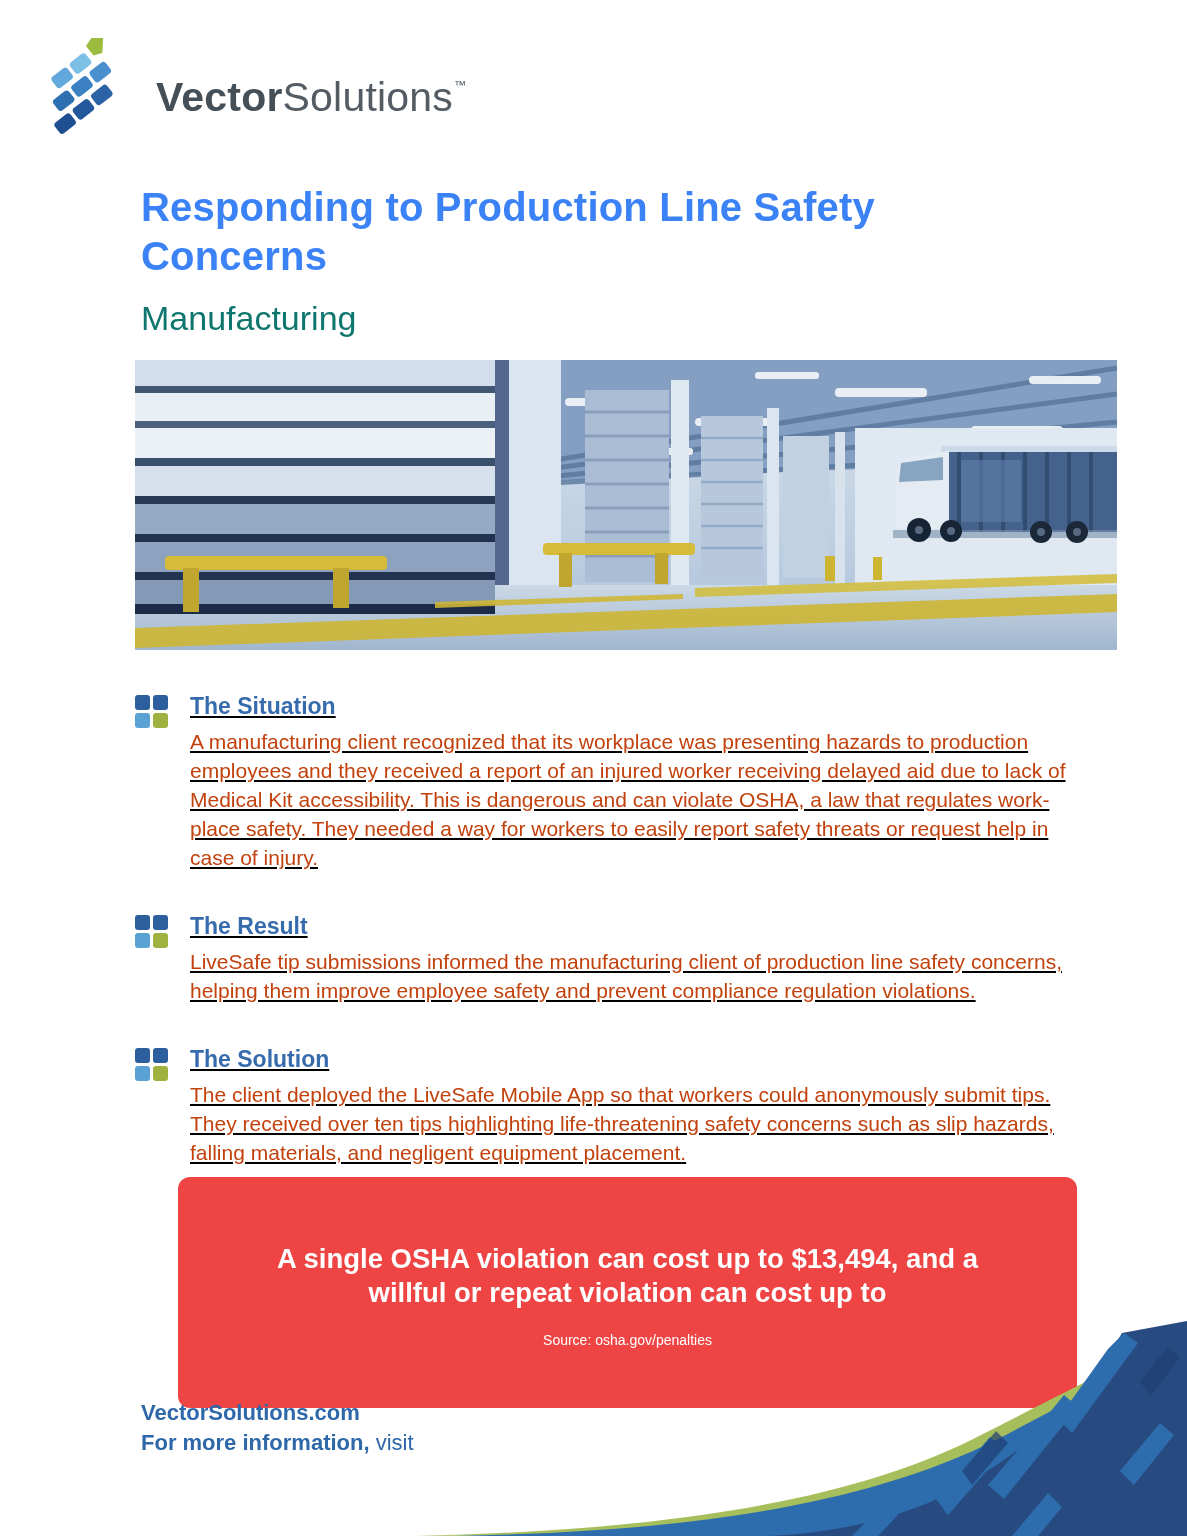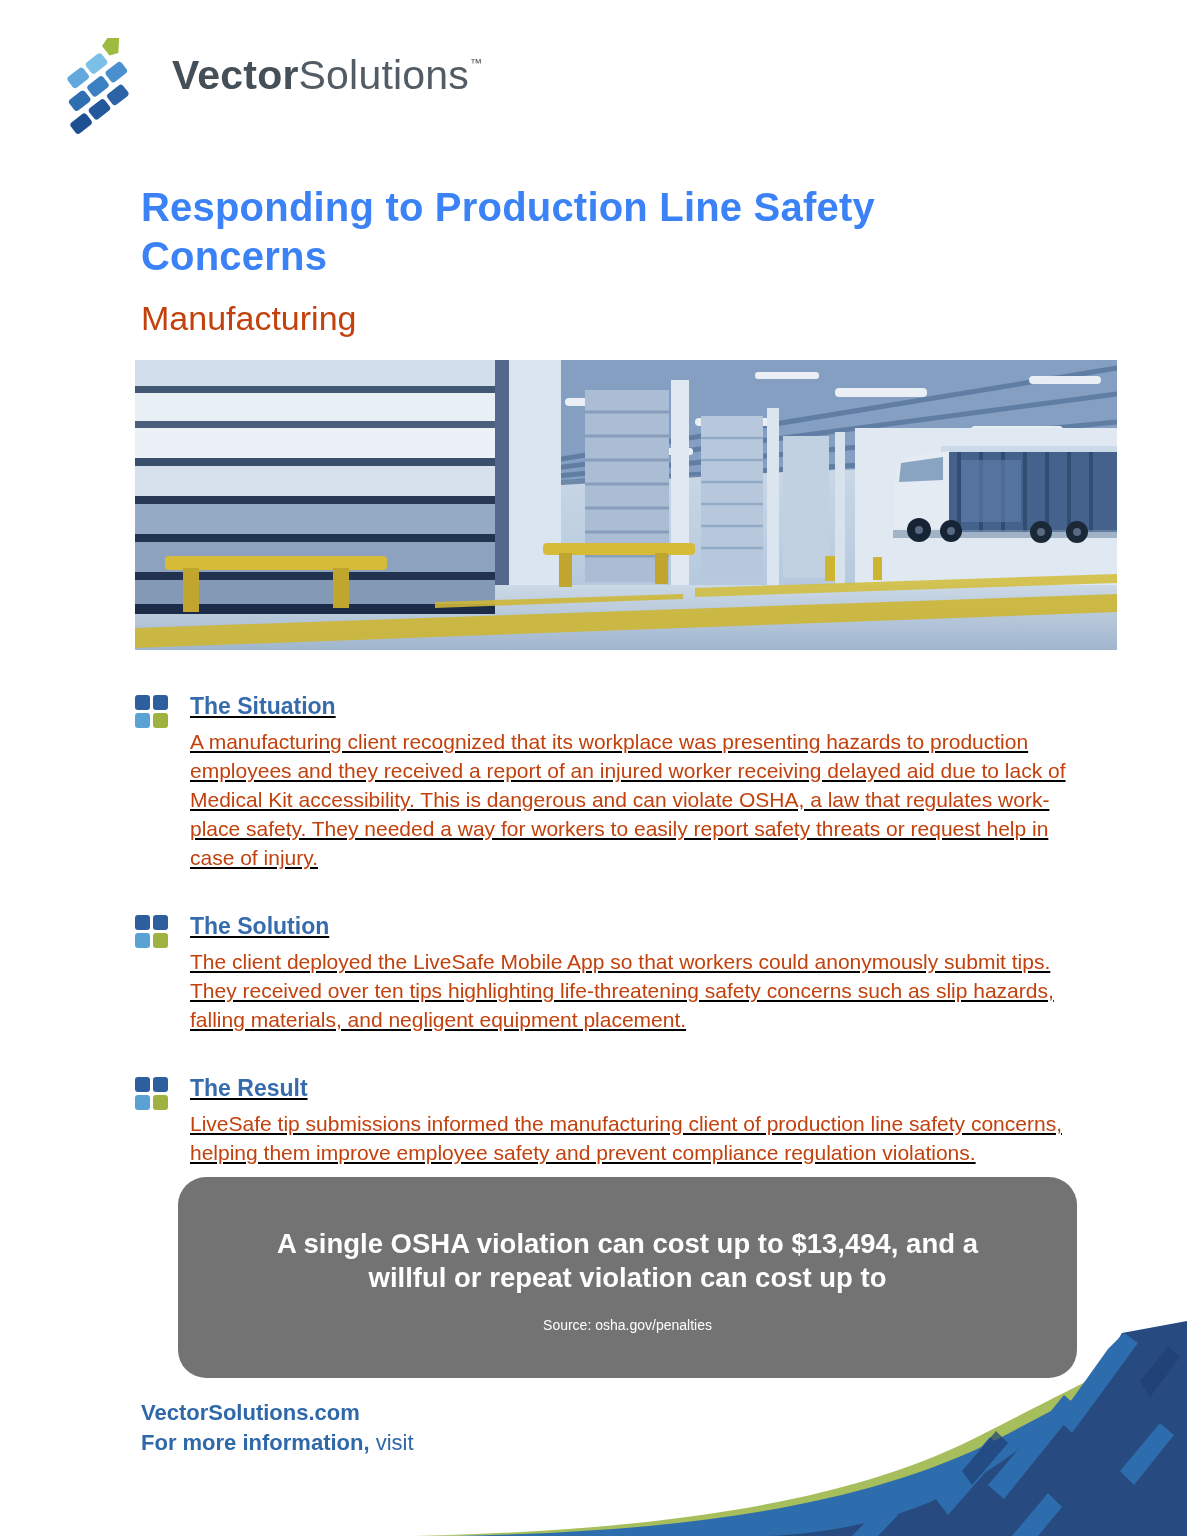--- a/index.html
+++ b/index.html
@@ -6,35 +6,35 @@
   html,body { background:#e8e8e8; }
   .page {
     position:relative;
     width:1187px; height:1536px;
     margin:0 auto;
     background:#ffffff;
     overflow:hidden;
     font-family:"Liberation Sans", sans-serif;
   }
   
-  .logo { position:absolute; left:54px; top:38px; display:flex; }
+  .logo { position:absolute; left:38px; top:38px; display:flex; align-items:center; }
   .logo-mark { width:112px; height:104px; }
   .logo-text { font-size:41px; color:#454f58; letter-spacing:0.2px; margin-left:6px; margin-top:14px; }
   .logo-text .bold { font-weight:bold; }
   .logo-text .light { font-weight:normal; opacity:.92; }
   .logo-text sup { font-size:12px; vertical-align:22px; margin-left:1px; }
   
   .title {
     position:absolute; left:141px; top:183px; width:780px;
     font-size:40px; line-height:49px; font-weight:bold; color:#3b82f6;
     letter-spacing:0.2px;
   }
   .subtitle {
     position:absolute; left:141px; top:299px;
-    font-size:34px; font-weight:normal; color:#c2410c;
+    font-size:34px; font-weight:normal; color:#0f766e;
   }
   
   .hero {
     position:absolute; left:135px; top:360px; width:982px; height:290px;
     overflow:hidden;
   }
   .hero svg { display:block; width:100%; height:100%; }
   
   .sections { position:absolute; left:135px; top:693px; width:960px; }
   .section { display:flex; margin-bottom:41px;text-decoration:underline; }
@@ -44,22 +44,22 @@
   .grid-icon { display:grid; grid-template-columns:15px 15px; grid-template-rows:15px 15px; gap:3px; }
   .grid-icon span { border-radius:3px; }
   .grid-icon .q1, .grid-icon .q2 { background:#2d5f9f; }
   .grid-icon .q3 { background:#5aa2d4; }
   .grid-icon .q4 { background:#9fb23f; }
   .section-text { flex:1; }
   .section-title { font-size:23px; font-weight:bold; color:#366cad; margin-bottom:7px; }
   .section-body { font-size:21px; line-height:29px; color:#c2410c; max-width:916px; }
   
   .callout {
-    position:absolute; left:178px; top:1177px; width:899px; height:201px;
-    background:#737373; border-radius:28px;
+    position:absolute; left:178px; top:1177px; width:899px; height:231px;
+    background:#ef4444; border-radius:12px;
     display:flex; flex-direction:column; align-items:center; justify-content:center;
     padding:18px 40px 14px 40px;
   }
   .callout-line { font-size:27.5px; line-height:34px; font-weight:bold; color:#ffffff; text-align:center; }
   .callout-source { margin-top:22px; font-size:14px; color:#ffffff; text-align:center; }
   
   .footer {
     position:absolute; left:141px; top:1398px; z-index:2;
     font-size:22px; line-height:30px; color:#2f68a9;
   }
@@ -247,37 +247,37 @@
     <div class="section">
       <div class="section-icon">
         <div class="grid-icon">
           <span class="q1"></span>
             <span class="q2"></span>
             <span class="q3"></span>
             <span class="q4"></span>
         </div>
       </div>
       <div class="section-text">
-        <div class="section-title">The Solution</div>
-        <div class="section-body">The client deployed the LiveSafe Mobile App so that workers could anonymously submit tips. They received over ten tips highlighting life-threatening safety concerns such as slip hazards, falling materials, and negligent equipment placement.</div>
+        <div class="section-title">The Result</div>
+        <div class="section-body">LiveSafe tip submissions informed the manufacturing client of production line safety concerns, helping them improve employee safety and prevent compliance regulation violations.</div>
       </div>
     </div>
 
     <div class="section">
       <div class="section-icon">
         <div class="grid-icon">
           <span class="q1"></span>
             <span class="q2"></span>
             <span class="q3"></span>
             <span class="q4"></span>
         </div>
       </div>
       <div class="section-text">
-        <div class="section-title">The Result</div>
-        <div class="section-body">LiveSafe tip submissions informed the manufacturing client of production line safety concerns, helping them improve employee safety and prevent compliance regulation violations.</div>
+        <div class="section-title">The Solution</div>
+        <div class="section-body">The client deployed the LiveSafe Mobile App so that workers could anonymously submit tips. They received over ten tips highlighting life-threatening safety concerns such as slip hazards, falling materials, and negligent equipment placement.</div>
       </div>
     </div>
 
   </div>
 
   <div class="callout">
     <div class="callout-line">A single OSHA violation can cost up to $13,494, and a</div>
     <div class="callout-line">willful or repeat violation can cost up to</div>
     <div class="callout-source">Source: osha.gov/penalties</div>
   </div>

